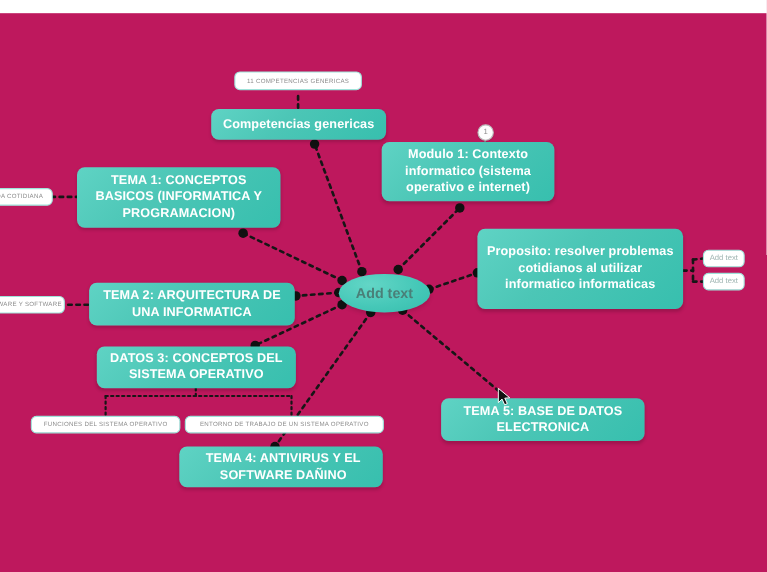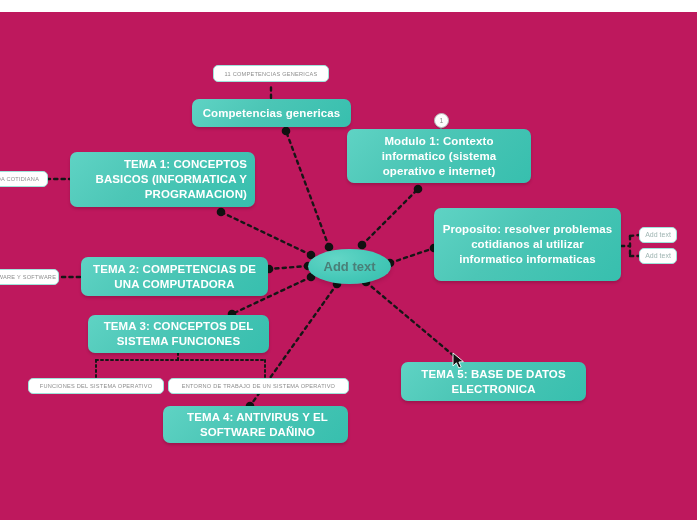--- a/index.html
+++ b/index.html
@@ -187,38 +187,38 @@
   <div class="tag placeholder" style="left:639px; top:215px; width:38px; height:16px;">Add text</div>
 
   <div class="tag placeholder" style="left:639px; top:236px; width:38px; height:16px;">Add text</div>
 
   <div class="badge" style="left:434px; top:101px;">1</div>
 
   <div class="node" style="left:192px; top:87px; width:159px; height:28px;">
     <span>Competencias genericas</span>
   </div>
 
-  <div class="node" style="left:347px; top:117px; width:184px; height:54px;">
+  <div class="node" style="left:347px; top:117px; width:157px; height:54px;">
     <span>Modulo 1: Contexto informatico (sistema operativo e internet)</span>
   </div>
 
   <div class="node" style="left:434px; top:196px; width:187px; height:73px;">
     <span>Proposito: resolver problemas cotidianos al utilizar informatico informaticas</span>
   </div>
 
-  <div class="node" style="left:70px; top:140px; width:185px; height:55px;text-align:right;">
+  <div class="node" style="left:70px; top:140px; width:185px; height:55px;">
     <span>TEMA 1: CONCEPTOS BASICOS (INFORMATICA Y PROGRAMACION)</span>
   </div>
 
   <div class="node" style="left:81px; top:245px; width:187px; height:39px;">
-    <span>TEMA 2: COMPETENCIAS DE UNA COMPUTADORA</span>
+    <span>TEMA 2: ARQUITECTURA DE UNA INFORMATICA</span>
   </div>
 
   <div class="node" style="left:88px; top:303px; width:181px; height:38px;">
-    <span>TEMA 3: CONCEPTOS DEL SISTEMA FUNCIONES</span>
+    <span>DATOS 3: CONCEPTOS DEL SISTEMA OPERATIVO</span>
   </div>
 
   <div class="node" style="left:163px; top:394px; width:185px; height:37px;padding-left:12px;">
     <span>TEMA 4: ANTIVIRUS Y EL SOFTWARE DAÑINO</span>
   </div>
 
   <div class="node" style="left:401px; top:350px; width:185px; height:39px;">
     <span>TEMA 5: BASE DE DATOS ELECTRONICA</span>
   </div>
 

